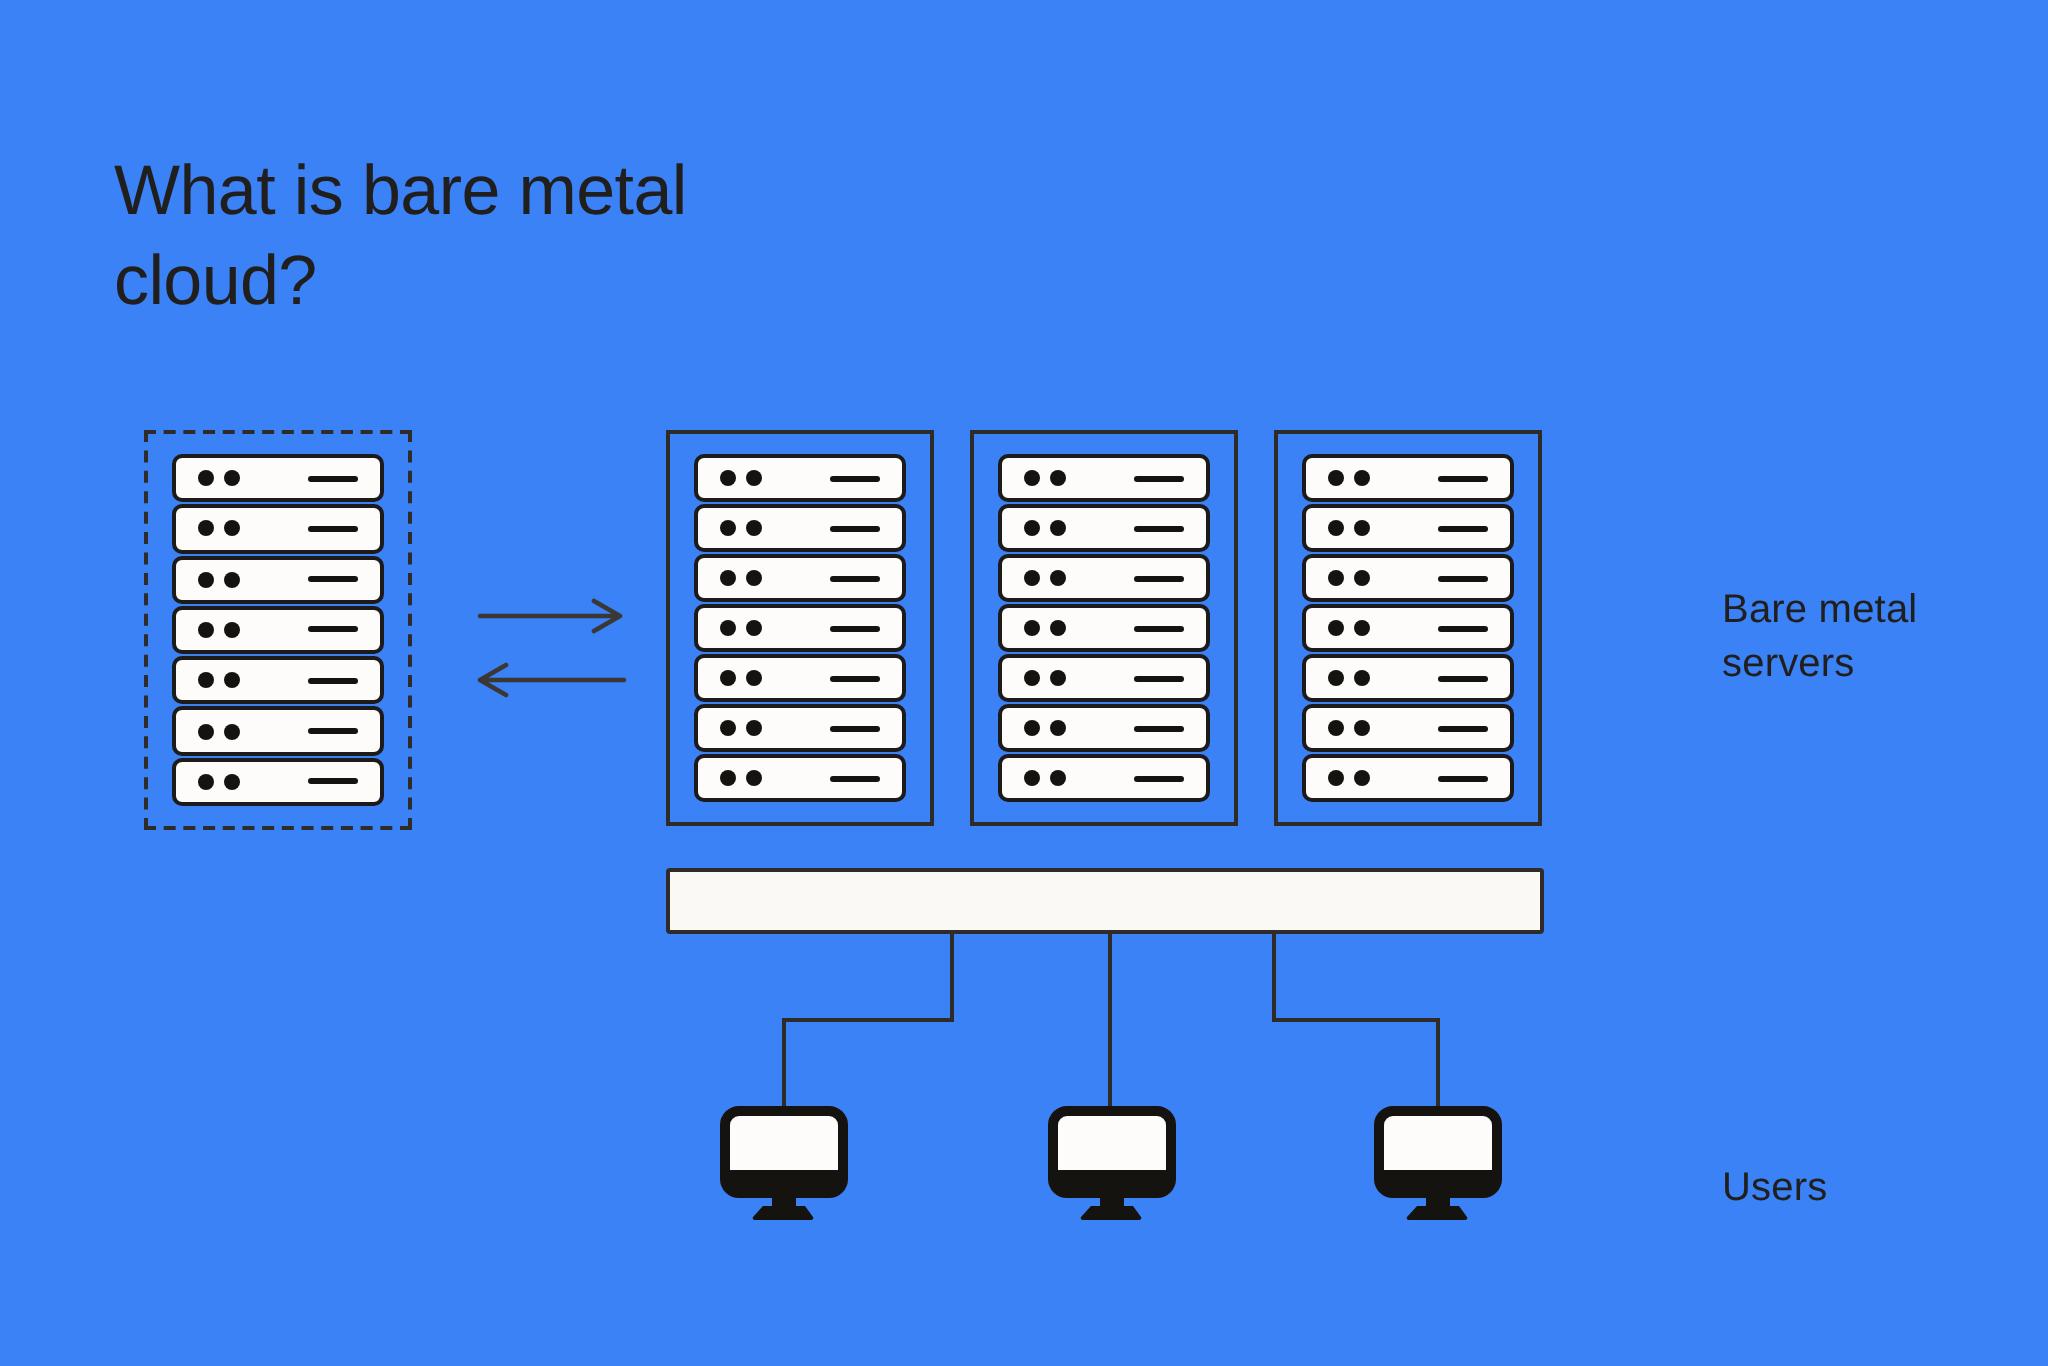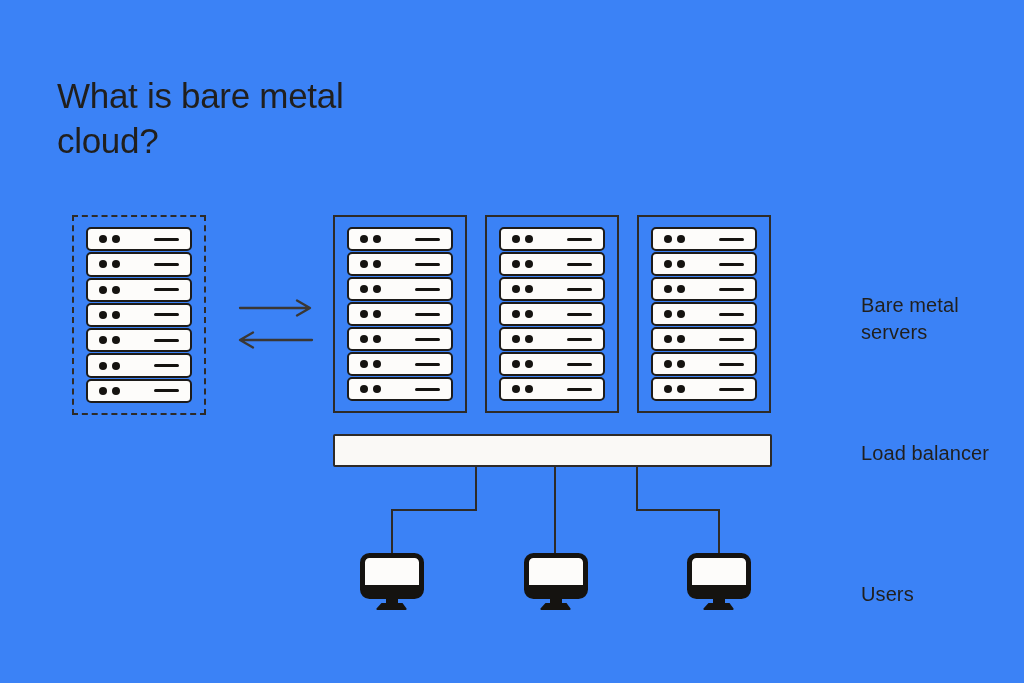--- a/index.html
+++ b/index.html
@@ -258,16 +258,15 @@
     </svg>
       <svg class="monitor" viewBox="0 0 64 57">
       <rect x="2.5" y="2.5" width="59" height="41" rx="7" fill="#fdfcfa" stroke="#151310" stroke-width="5"></rect>
       <path d="M3 32 h58 v4.5 a7.5 7.5 0 0 1 -7.5 7.5 h-43 a7.5 7.5 0 0 1 -7.5 -7.5 z" fill="#151310"></path>
       <rect x="26" y="44" width="12" height="7" fill="#151310"></rect>
       <path d="M21.5 50 h21 l4 5.5 a1 1 0 0 1 -0.9 1.5 h-28.2 a1 1 0 0 1 -0.9 -1.5 z" fill="#151310"></path>
     </svg>
     </div>
 
   <div class="label label-servers">Bare metal servers</div>
-  <div class="label label-lb">Load balancer</div>
   <div class="label label-users">Users</div>
 
 </div>
 
 </body></html>

